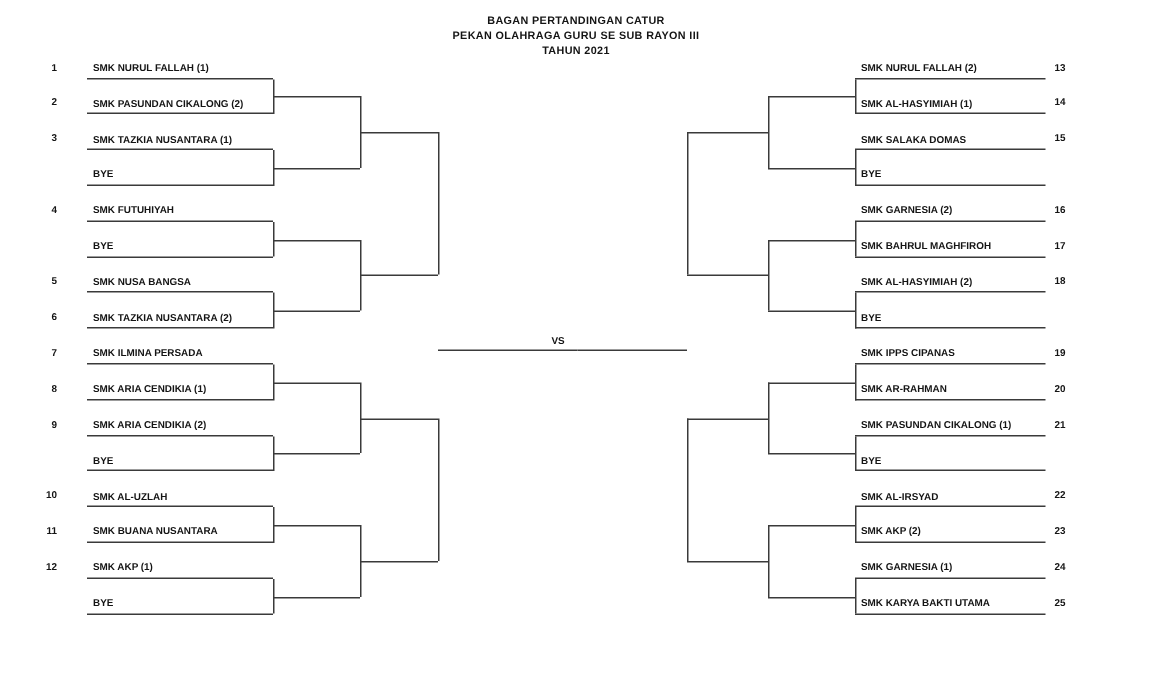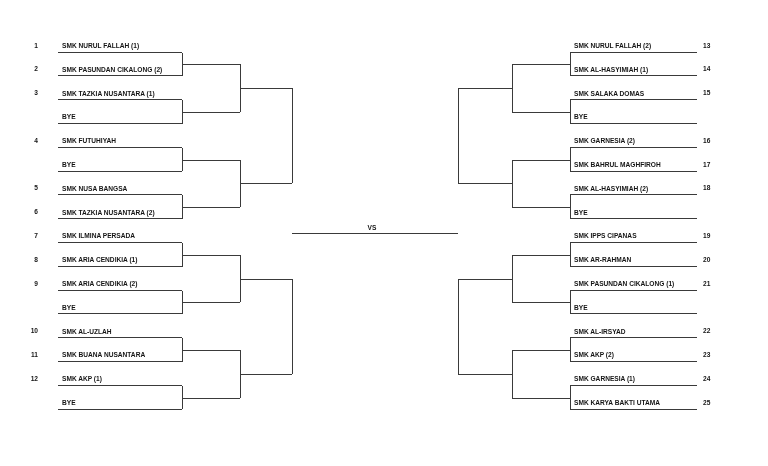--- a/index.html
+++ b/index.html
@@ -84,20 +84,25 @@
     line-height: 8px;
     white-space: nowrap;
     text-align: center;
   }
 </style>
 </head>
 <body>
 
 <div id="page">
 
+  <div class="title-block">
+    <div class="title-line">BAGAN PERTANDINGAN CATUR</div>
+    <div class="title-line">PEKAN OLAHRAGA GURU SE SUB RAYON III</div>
+    <div class="title-line">TAHUN 2021</div>
+  </div>
 
   <div id="slot-layer">
       <div class="slot" style="left: 58px; top: 39.5px; width: 124px;">
         <div class="rule" style="width: 124px;"></div>
         <div class="name">SMK NURUL FALLAH (1)</div>
       </div>
       <div class="seed left" style="top: 41.5px; left: 22px;">1</div>
       <div class="slot" style="left: 58px; top: 63.3px; width: 124px;">
         <div class="rule" style="width: 124px;"></div>
         <div class="name">SMK PASUNDAN CIKALONG (2)</div>

